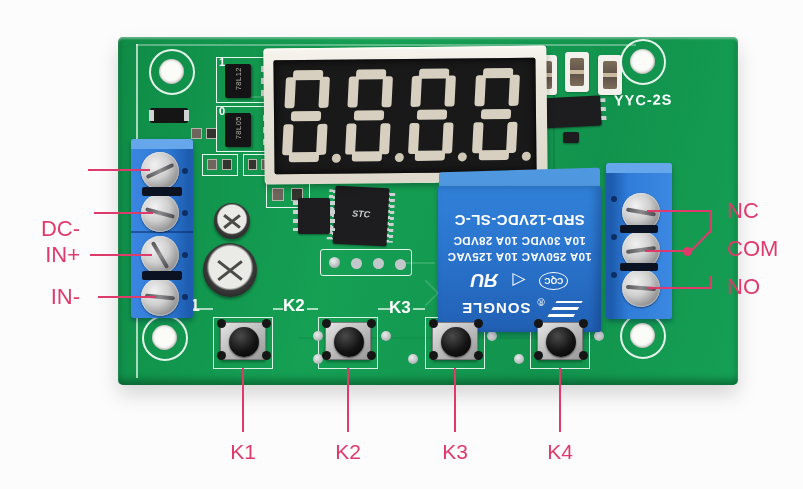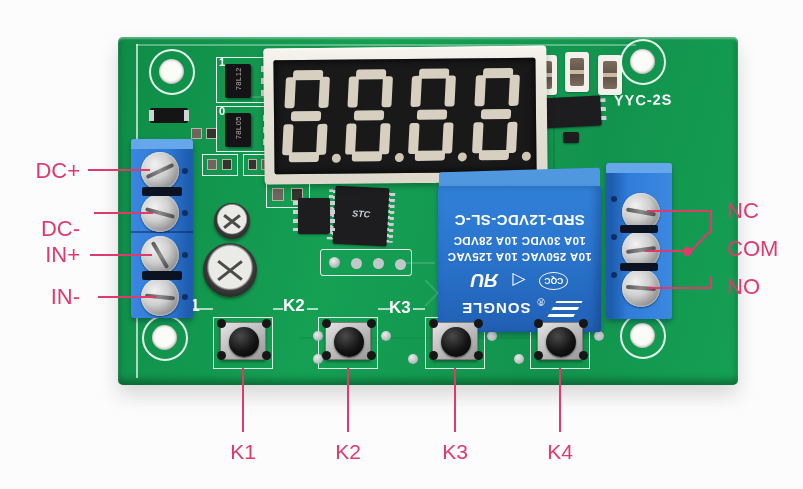--- a/index.html
+++ b/index.html
@@ -339,21 +339,20 @@
   </div>
 
   <span class="via" style="left:313px;top:331px;z-index:2;"></span>
   <span class="via" style="left:313px;top:354px;z-index:2;"></span>
   <span class="via" style="left:381px;top:331px;z-index:2;"></span>
   <span class="via" style="left:408px;top:354px;z-index:2;"></span>
   <span class="via" style="left:487px;top:331px;z-index:2;"></span>
   <span class="via" style="left:514px;top:354px;z-index:2;"></span>
   <span class="via" style="left:594px;top:331px;z-index:2;"></span>
 
-  <div class="ann ann-l" style="left:18px;top:158px;">DC+</div>
   <div class="ann ann-l" style="left:18px;top:216px;">DC-</div>
   <div class="ann ann-l" style="left:18px;top:242px;">IN+</div>
   <div class="ann ann-l" style="left:18px;top:284px;">IN-</div>
   <div class="aline" style="left:88px;top:169px;width:62px;height:2px;"></div>
   <div class="aline" style="left:94px;top:212px;width:59px;height:2px;"></div>
   <div class="aline" style="left:90px;top:254px;width:62px;height:2px;"></div>
   <div class="aline" style="left:98px;top:296px;width:58px;height:2px;"></div>
 
   <div class="ann" style="left:727px;top:198px;">NC</div>
   <div class="ann" style="left:727px;top:236px;">COM</div>

